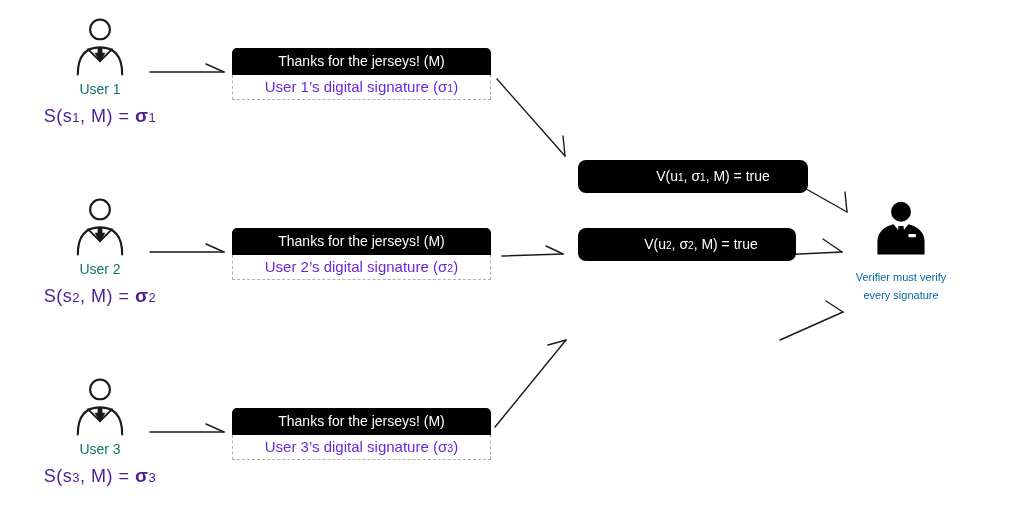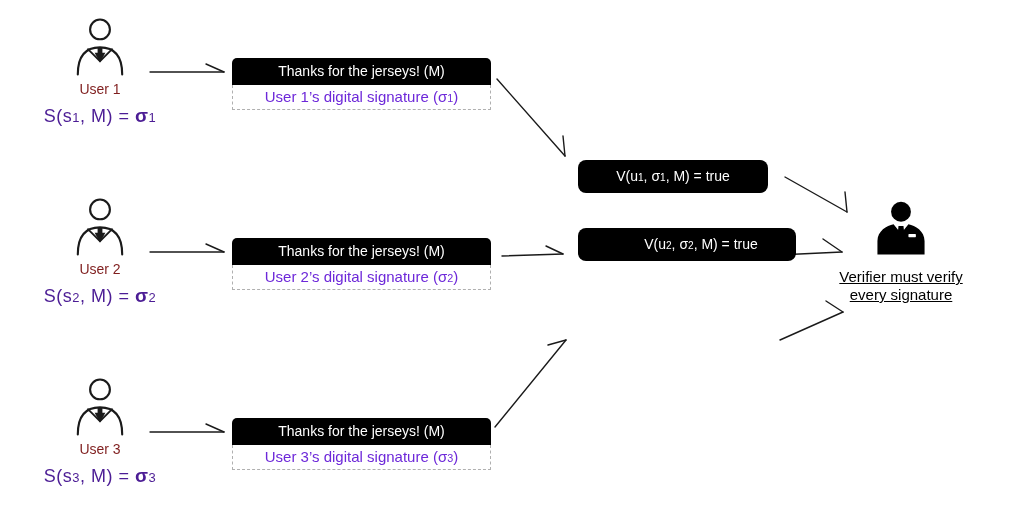--- a/index.html
+++ b/index.html
@@ -3,40 +3,40 @@
 <meta charset="utf-8">
 <style>
   html,body{margin:0;padding:0;background:#fff;}
   body{font-family:"Liberation Sans",sans-serif;color:#111;}
   #stage{position:relative;width:1015px;height:509px;background:#fff;overflow:hidden;}
   #arrows{position:absolute;left:0;top:0;width:1015px;height:509px;pointer-events:none;}
 
   
   .user-group{position:absolute;width:160px;text-align:center;}
   .user-icon{display:block;margin:0 auto;width:60px;height:64px;}
-  .user-label{font-size:14px;color:#7f1d1d;margin-top:1px;}
+  .user-label{font-size:14px;color:#0f766e;margin-top:1px;}
   .formula{font-size:18px;color:#4c1d95;margin-top:8px;white-space:nowrap;letter-spacing:.5px;}
   .formula .sigma{font-weight:bold;font-size:19px;}
   small{font-size:72%;}
 
   
-  .msg-box{position:absolute;left:232px;width:259px;margin-top:10px;}
+  .msg-box{position:absolute;left:232px;width:259px;}
   .msg-header{background:#000;color:#fff;font-size:14px;text-align:center;
               height:27px;line-height:27px;border-radius:5px 5px 0 0;}
   .msg-sig{background:#fff;color:#6d28d9;font-size:15px;text-align:center;
            height:24px;line-height:24px;border:1px dashed #b0b0b0;border-top:none;}
 
   
   .v-box{position:absolute;left:578px;width:190px;height:33px;line-height:33px;
          background:#000;color:#fff;font-size:14px;text-align:center;border-radius:8px;}
 
   
   .verifier-group{position:absolute;left:826px;top:198px;width:150px;text-align:center;}
   .verifier-icon{display:block;margin:0 auto;width:62px;height:66px;}
-  .verifier-label{font-size:15px;line-height:18px;color:#000000;margin-top:4px;text-decoration:underline;}
+  .verifier-label{font-size:11px;line-height:18px;color:#0369a1;margin-top:4px;}
 </style>
 </head>
 <body>
 
 <div id="stage">
 
   <svg id="arrows" viewBox="0 0 1015 509" xmlns="http://www.w3.org/2000/svg" stroke="#1a1a1a" stroke-width="1.4" fill="none" stroke-linecap="round">
 
     <g>
       <line x1="150" y1="72" x2="224" y2="72"></line>
@@ -120,21 +120,21 @@
   </div>
   <div class="msg-box" style="top:228px;">
     <div class="msg-header">Thanks for the jerseys! (M)</div>
     <div class="msg-sig">User 2’s digital signature (<span class="sigma">σ</span><small>2</small>)</div>
   </div>
   <div class="msg-box" style="top:408px;">
     <div class="msg-header">Thanks for the jerseys! (M)</div>
     <div class="msg-sig">User 3’s digital signature (<span class="sigma">σ</span><small>3</small>)</div>
   </div>
 
-  <div class="v-box" style="top:160px;">V(u<small>1</small>, <span class="sigma">σ</span><small>1</small>, M) = true</div>
+  <div class="v-box" style="top:160px;padding-left:40px;">V(u<small>1</small>, <span class="sigma">σ</span><small>1</small>, M) = true</div>
   <div class="v-box" style="top:228px;padding-left:28px;">V(u<small>2</small>, <span class="sigma">σ</span><small>2</small>, M) = true</div>
 
   <div class="verifier-group">
     <svg class="verifier-icon" viewBox="0 0 100 100" xmlns="http://www.w3.org/2000/svg" fill="#000">
       <circle cx="50" cy="19" r="16"></circle>
       <path d="M12,88 L12,66 C12,50 27,41 38,39 L50,54 L62,39 C73,41 88,50 88,66 L88,88 Z"></path>
       <path d="M46,42 L54,42 L57,68 L50,79 L43,68 Z"></path>
       <rect x="62" y="55" width="12" height="5" rx="1" fill="#fff"></rect>
     </svg>
     <div class="verifier-label">

